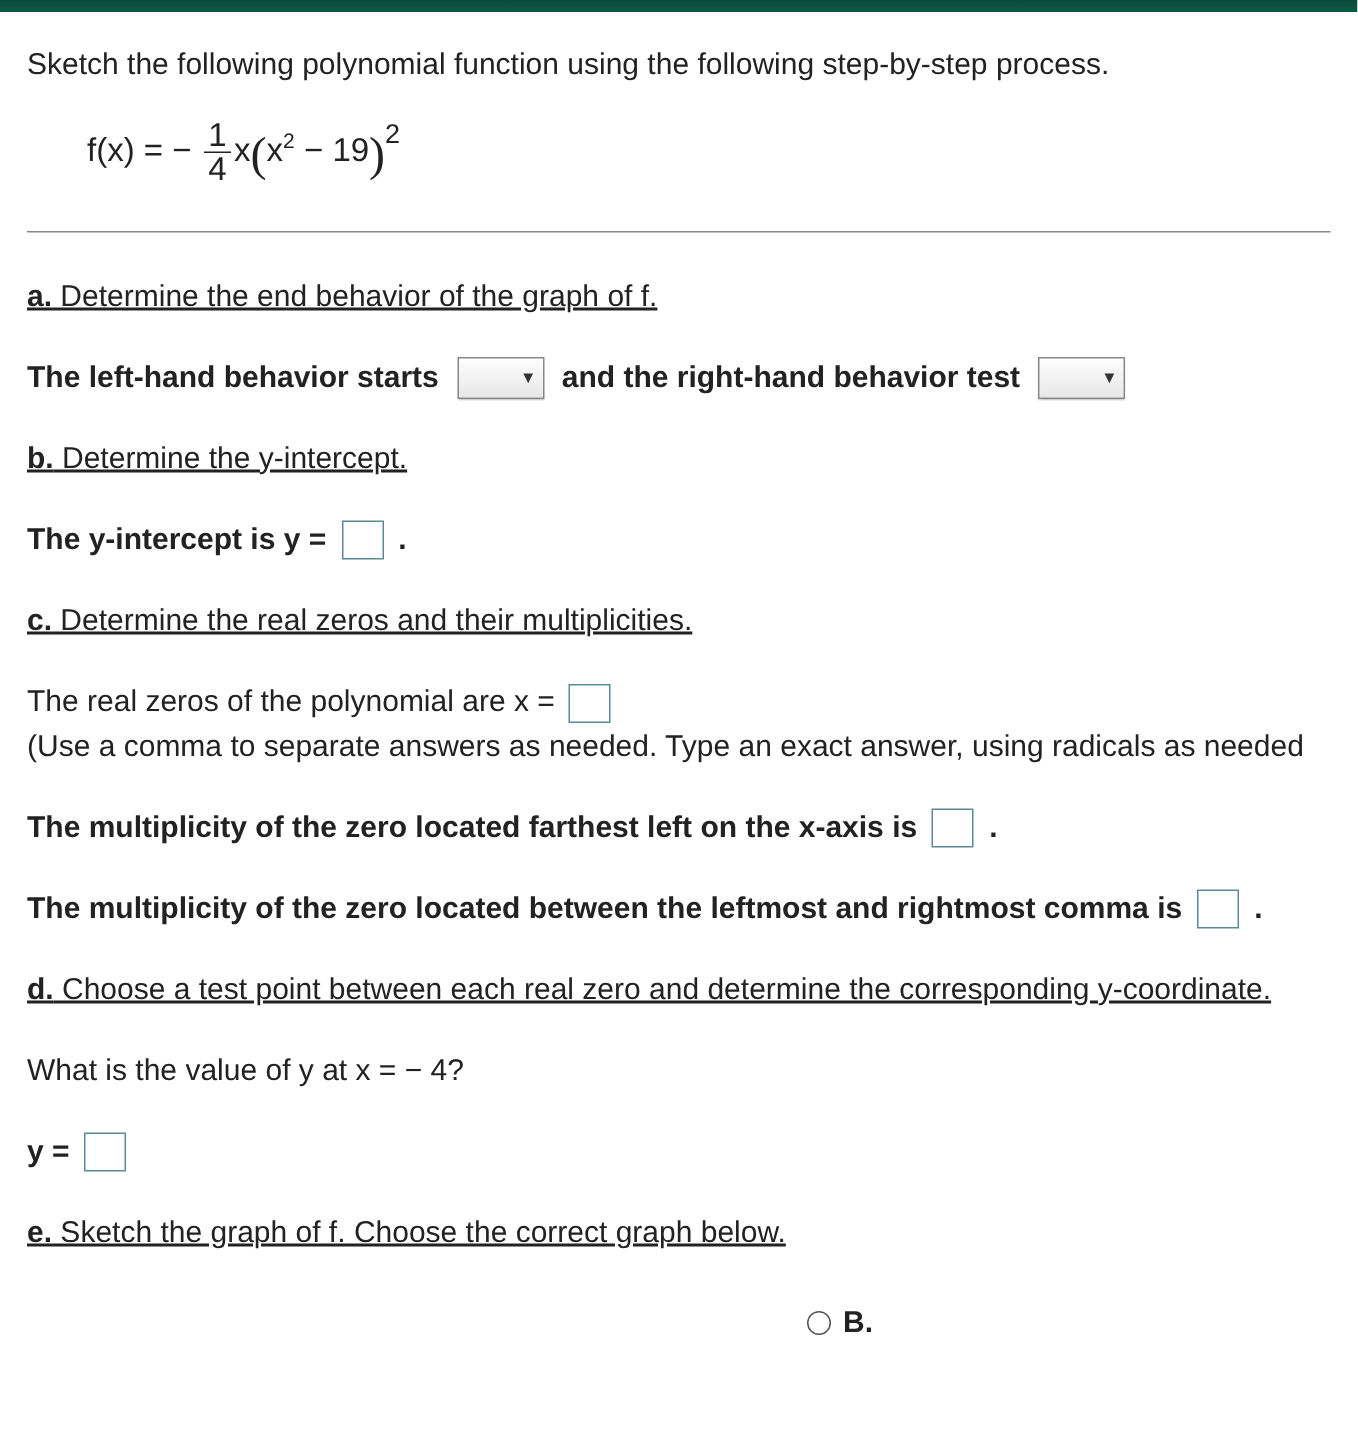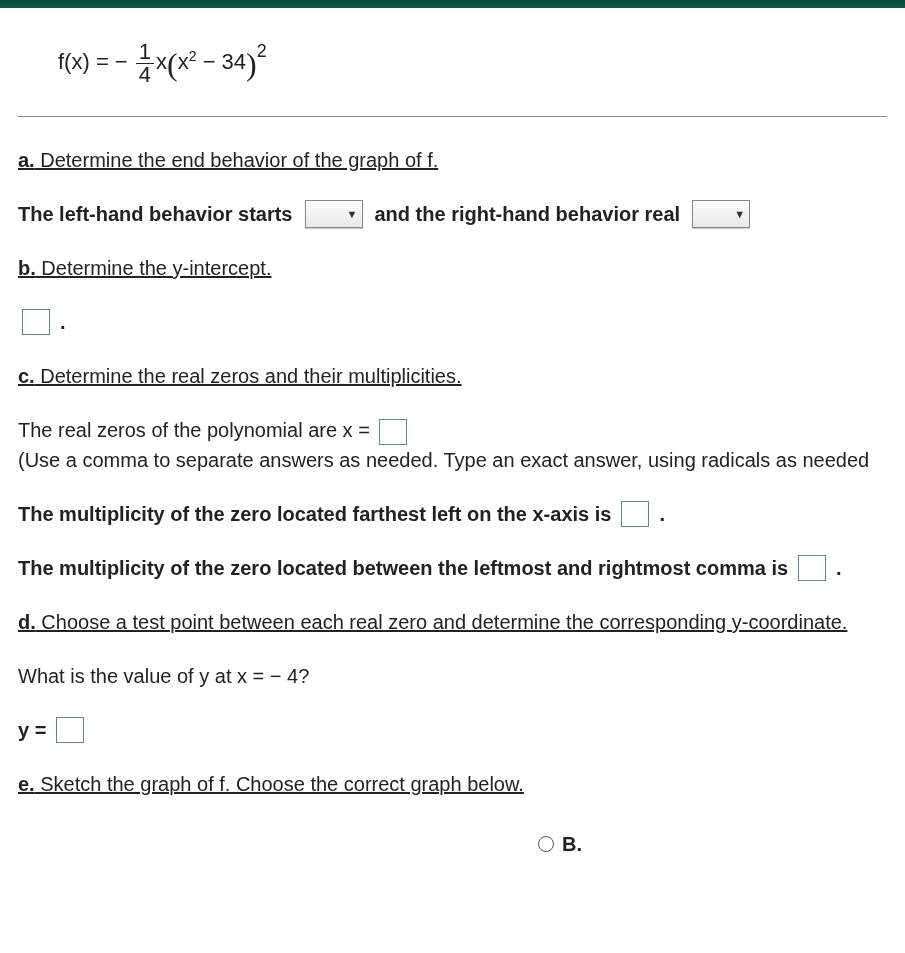--- a/index.html
+++ b/index.html
@@ -132,52 +132,54 @@
       display: block;
     }
   </style>
 </head>
 <body>
 
 <div class="top-bar"></div>
 
 <div class="content">
 
+  <div class="intro">Sketch the following polynomial function using the following step-by-step process.</div>
 
   <div class="formula">
     <span>f(x) = </span>
     <span>−</span>
     <span class="fraction">
       <span class="num">1</span>
       <span class="den">4</span>
-    </span><span>x</span><span class="paren">(</span><span>x</span><span class="sup">2</span><span> − 34</span><span class="paren">)</span><span class="big-sup">2</span>
+    </span><span>x</span><span class="paren">(</span><span>x</span><span class="sup">2</span><span> − 19</span><span class="paren">)</span><span class="big-sup">2</span>
   </div>
 
   <hr class="divider">
 
   <div class="section">
     <span class="bold">a.</span><span> Determine the end behavior of the graph of f.</span>
   </div>
 
   <div class="line">
     <span>The left-hand behavior starts</span>
     <span class="dropdown">
       <span class="arrow">▼</span>
     </span>
-    <span>and the right-hand behavior real</span>
+    <span>and the right-hand behavior test</span>
     <span class="dropdown">
       <span class="arrow">▼</span>
     </span>
   </div>
 
   <div class="section">
     <span class="bold">b.</span><span> Determine the y-intercept.</span>
   </div>
 
   <div class="line">
+    <span>The y-intercept is y =</span>
     <span class="input-box"></span>
     <span>.</span>
   </div>
 
   <div class="section">
     <span class="bold">c.</span><span> Determine the real zeros and their multiplicities.</span>
   </div>
 
   <div class="line-block">
     <span class="noline">The real zeros of the polynomial are x =</span>

